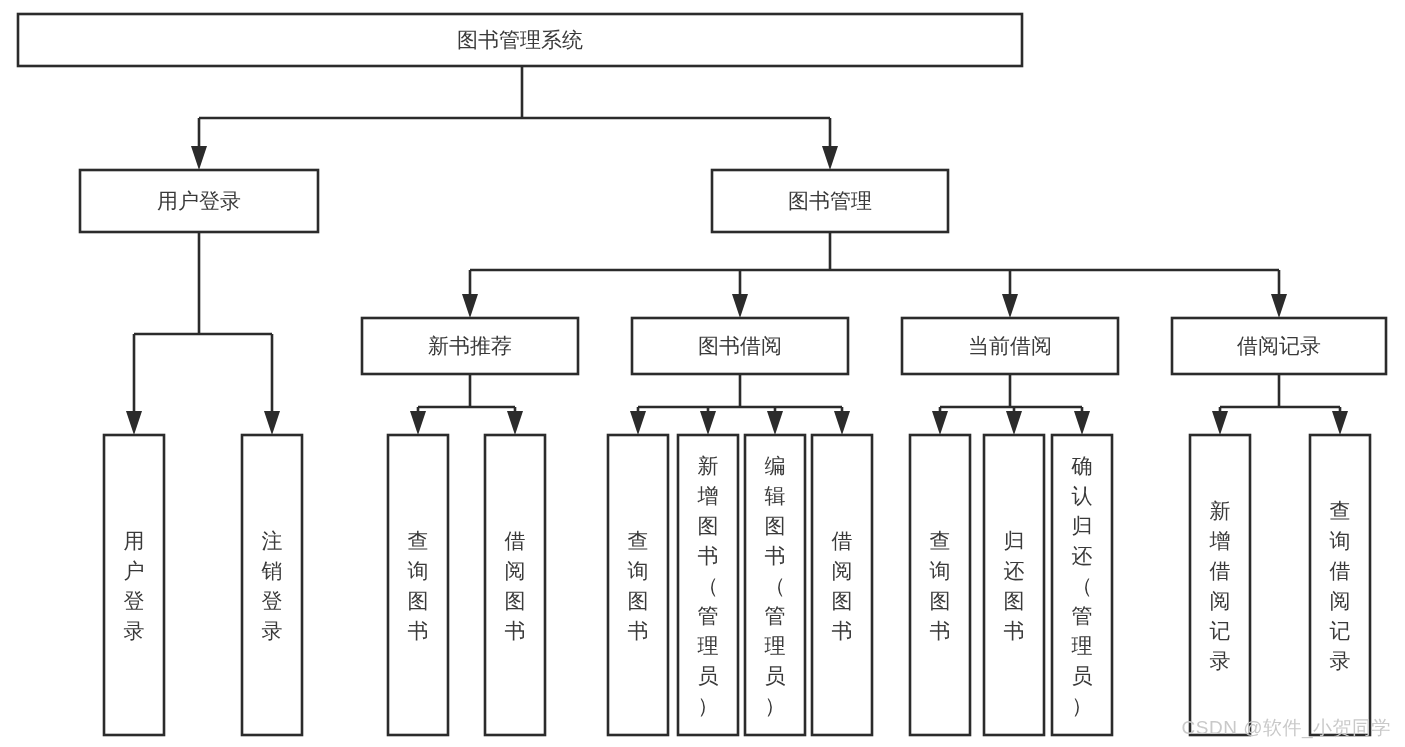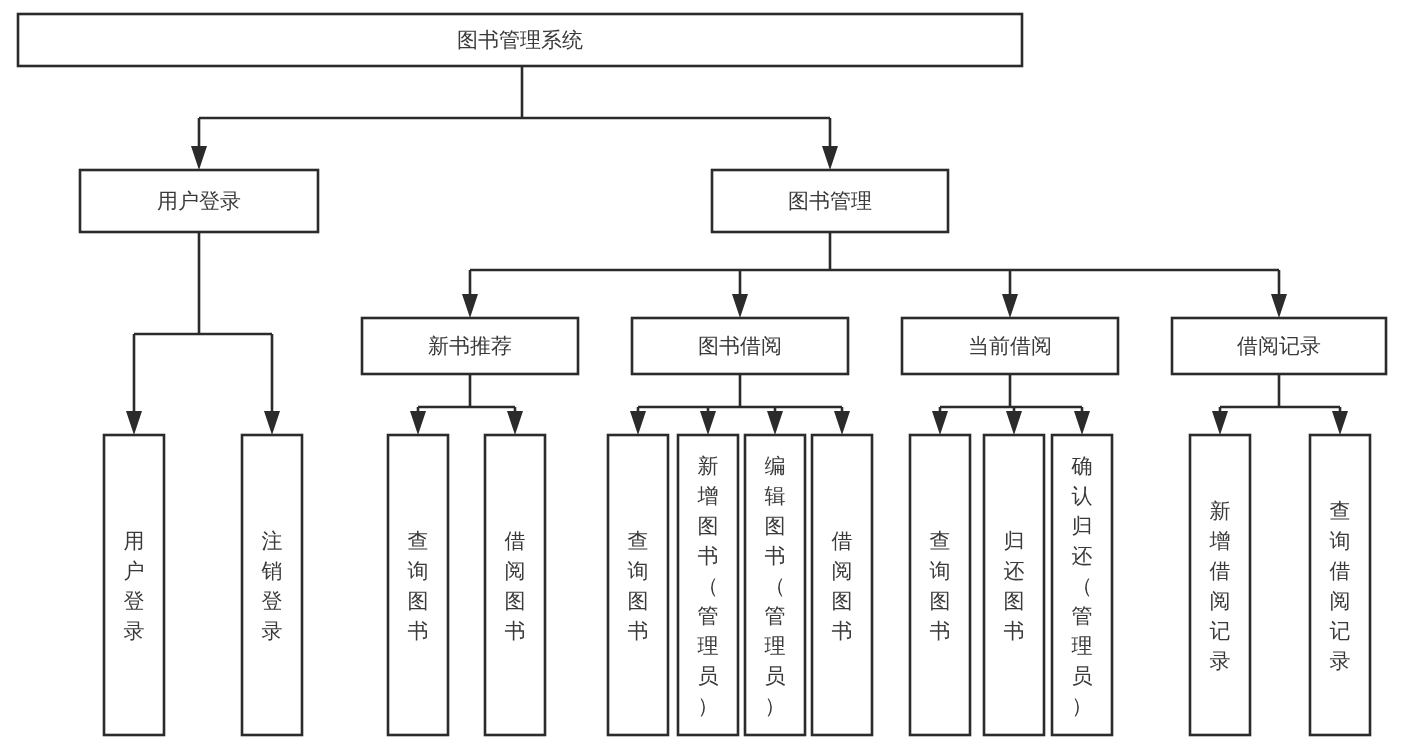--- a/index.html
+++ b/index.html
@@ -215,13 +215,14 @@
         <g>
           <rect x="1190" y="435" width="60" height="300" class="node-box"></rect>
           <text class="vchar"><tspan x="1220" y="518.4">新</tspan><tspan x="1220" y="548.4">增</tspan><tspan x="1220" y="578.4">借</tspan><tspan x="1220" y="608.4">阅</tspan><tspan x="1220" y="638.4">记</tspan><tspan x="1220" y="668.4">录</tspan></text>
         </g>
         <g>
           <rect x="1310" y="435" width="60" height="300" class="node-box"></rect>
           <text class="vchar"><tspan x="1340" y="518.4">查</tspan><tspan x="1340" y="548.4">询</tspan><tspan x="1340" y="578.4">借</tspan><tspan x="1340" y="608.4">阅</tspan><tspan x="1340" y="638.4">记</tspan><tspan x="1340" y="668.4">录</tspan></text>
         </g>
       </g>
   </svg>
+  <div class="watermark">CSDN @软件_小贺同学</div>
 </div>
 
 </body></html>

